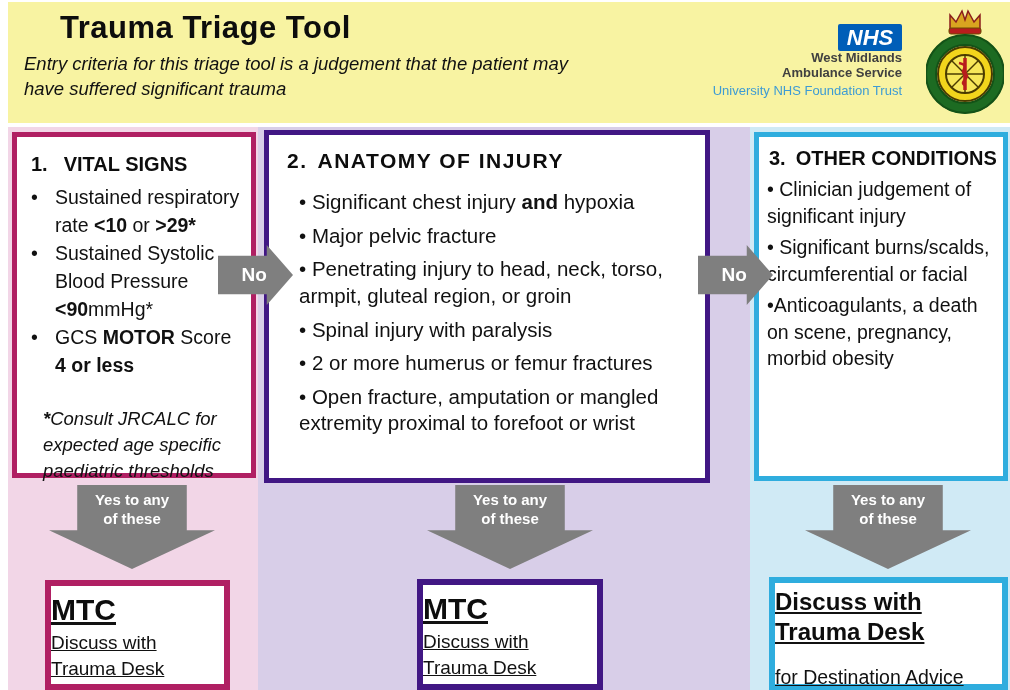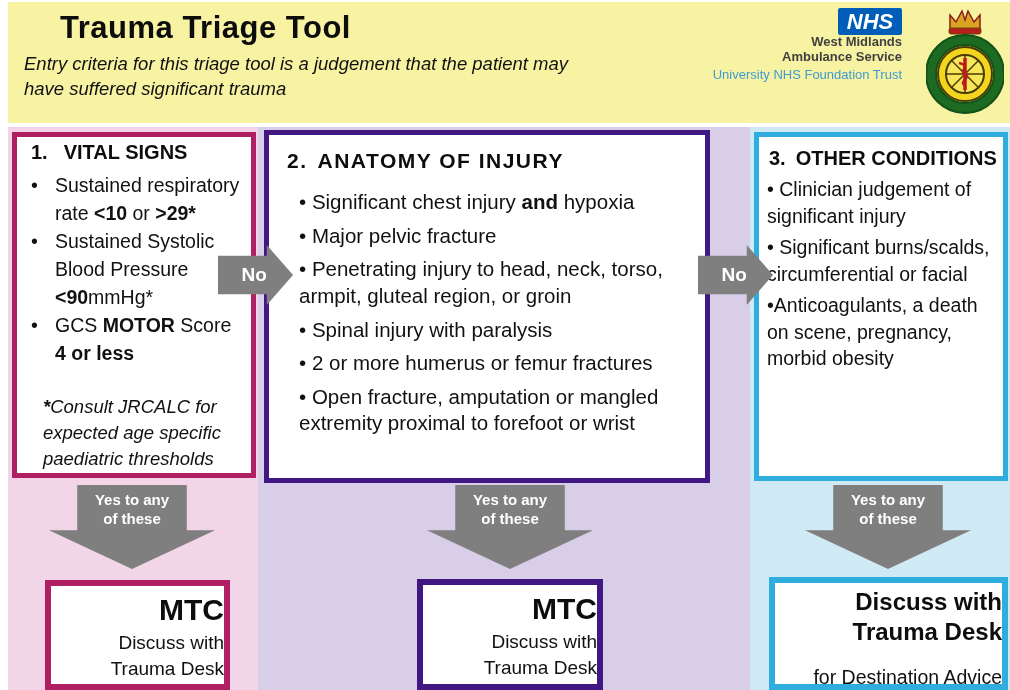--- a/index.html
+++ b/index.html
@@ -4,36 +4,36 @@
 <style>
   html,body{margin:0;padding:0;background:#ffffff;}
   .page{position:relative;width:1010px;height:690px;background:#ffffff;overflow:hidden;
         font-family:"Liberation Sans","DejaVu Sans",sans-serif;color:#111111;}
   .bold{font-weight:700;}
 
   
   .header{position:absolute;left:8px;top:2px;right:0;height:121px;background:#f8f3a2;}
   .page-title{position:absolute;left:16px;top:8px;font-size:31px;font-weight:800;letter-spacing:.5px;color:#0d0d0d;margin-left:36px;}
   .page-subtitle{position:absolute;left:16px;top:50px;width:580px;font-size:18.5px;font-style:italic;line-height:1.35;color:#111;}
-  .nhs-block{position:absolute;right:108px;top:6px;text-align:right;margin-left:28px;}
+  .nhs-block{position:absolute;right:108px;top:22px;text-align:right;margin-left:28px;}
   .nhs-logo{display:inline-block;background:#005EB8;color:#ffffff;width:64px;height:27px;line-height:27px;
             text-align:center;font-size:22px;font-weight:800;font-style:italic;border-radius:2px;}
   .org-line{font-weight:700;font-size:13px;color:#404040;line-height:1.15;}
   .trust-line{font-size:13px;color:#3d9bd4;margin-top:2px;}
   .crest{position:absolute;right:6px;top:4px;width:78px;height:112px;}
 
   
   .colbg{position:absolute;top:127px;height:563px;}
   .colbg-1{left:8px;width:250px;background:#f2d6e7;}
   .colbg-2{left:258px;width:492px;background:#d8cee8;}
   .colbg-3{left:750px;width:260px;background:#d0eaf5;}
 
   
   .crit{position:absolute;background:#ffffff;box-sizing:border-box;}
-  .crit-1{left:12px;top:132px;width:244px;height:346px;border:5px solid #b01f63;padding:0 10px 0 12px;}
+  .crit-1{left:12px;top:132px;width:244px;height:346px;border:5px solid #b01f63;padding:12px 10px 0 12px;}
   .crit-2{left:264px;top:130px;width:446px;height:353px;border:5px solid #411784;padding:10px 8px 0 16px;}
   .crit-3{left:754px;top:132px;width:254px;height:349px;border:5px solid #2fadde;padding:8px 6px 0 8px;}
   .crit-head{font-weight:800;color:#0d0d0d;}
   .crit-1 .crit-head{font-size:20px;margin:4px 0 8px 2px;}
   .crit-2 .crit-head{font-size:21px;letter-spacing:1.5px;margin:4px 0 16px 2px;}
   .crit-3 .crit-head{font-size:20px;margin:2px 0 6px 2px;}
   .head-num{margin-right:10px;}
   .crit-1 .head-num{margin-right:16px;}
 
   
@@ -54,21 +54,21 @@
   .no-1{left:218px;} .no-2{left:698px;}
 
   
   .yes-arrow{position:absolute;top:485px;width:166px;height:84px;background:#7f7f7f;z-index:5;
              clip-path:polygon(17% 0,83% 0,83% 54%,100% 54%,50% 100%,0 54%,17% 54%);
              color:#ffffff;font-weight:700;font-size:15px;text-align:center;line-height:1.25;padding-top:6px;
              box-sizing:border-box;}
   .yes-1{left:49px;} .yes-2{left:427px;} .yes-3{left:805px;}
 
   
-  .outcome{position:absolute;background:#ffffff;box-sizing:border-box;text-align:right;}
+  .outcome{position:absolute;background:#ffffff;box-sizing:border-box;text-align:left;text-decoration:underline;}
   .out-1{left:45px;top:580px;width:185px;height:110px;border:6px solid #b01f63;padding-top:6px;}
   .out-2{left:417px;top:579px;width:186px;height:111px;border:6px solid #411784;padding-top:6px;}
   .out-3{left:769px;top:577px;width:239px;height:113px;border:6px solid #2fadde;padding-top:4px;}
   .out-title{font-weight:800;font-size:30px;line-height:1.2;color:#0d0d0d;}
   .out-3 .out-title{font-size:24px;line-height:1.25;}
   .out-body{font-size:19px;line-height:1.35;margin-top:2px;color:#111;}
   .out-3 .out-body{font-size:19.5px;margin-top:17px;}
 </style>
 </head>
 <body>

